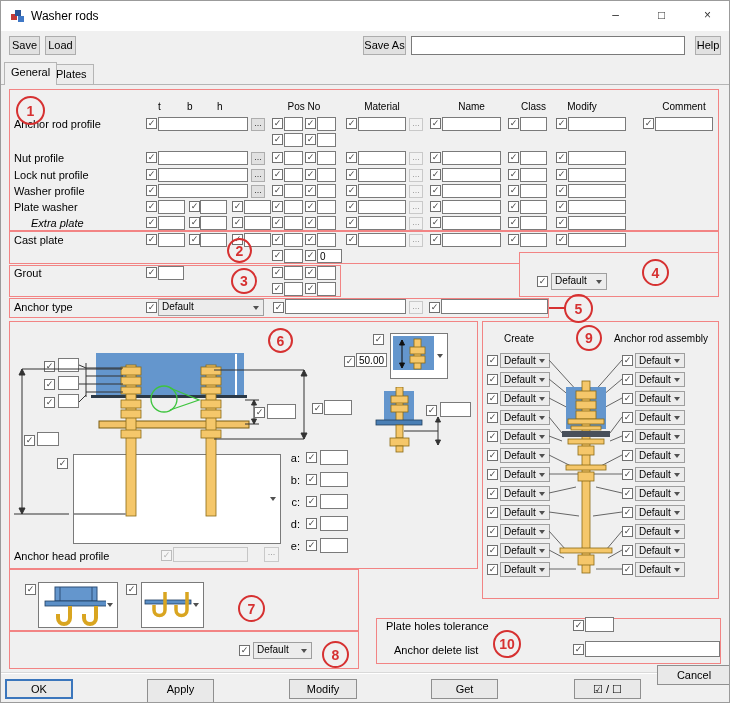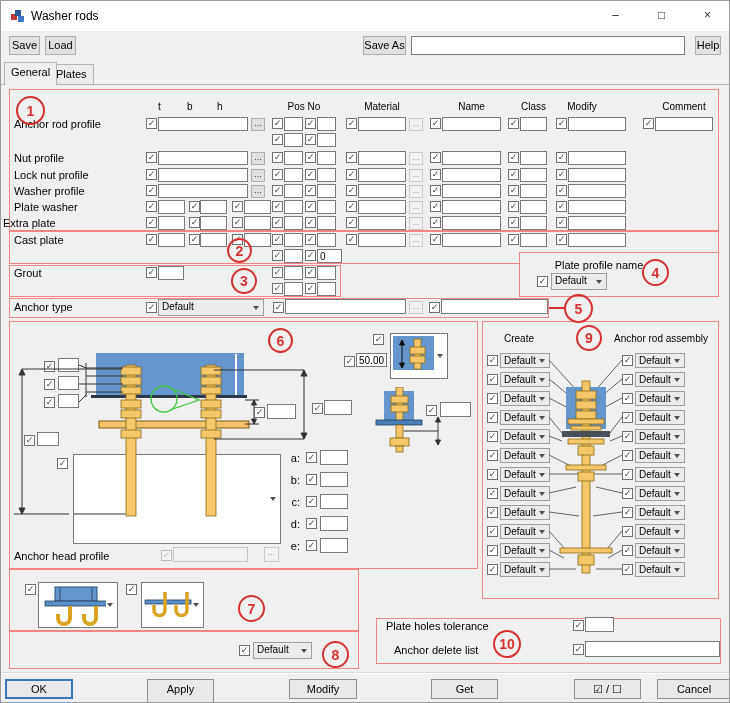--- a/index.html
+++ b/index.html
@@ -87,21 +87,20 @@
 
   <div class="abs lb" style="left:13px;top:300px">Anchor type</div>
   <div class="abs cb" style="left:145px;top:301px"></div>
   <div class="abs sel" style="left:157px;top:298px;width:106px;height:17px">Default</div>
   <div class="abs cb" style="left:272px;top:301px"></div>
   <input class="abs tf" style="left: 284px; top: 298px; width: 121px; height: 15px;">
   <div class="abs dots dis" style="left:408px;top:300px;width:14px;height:13px">...</div>
   <div class="abs cb" style="left:428px;top:301px"></div>
   <input class="abs tf" style="left: 440px; top: 298px; width: 107px; height: 15px;">
 
-  <div class="abs lb" style="left:518px;top:258px;width:160px;text-align:center">Plate profile name</div>
   <div class="abs cb" style="left:536px;top:275px"></div>
   <div class="abs sel" style="left:550px;top:272px;width:56px;height:17px">Default</div>
 
   <div class="abs wcombo" style="left:72px;top:453px;width:208px;height:90px;z-index:1"></div>
 
   <svg class="abs" style="left:8px;top:320px;z-index:3;pointer-events:none" width="469" height="248">
     <rect x="87" y="32" width="148" height="43" fill="#6496cd"></rect>
     <rect x="226" y="33" width="2" height="41" fill="#ffffff"></rect>
     <rect x="82" y="74" width="156" height="3" fill="#2b3947"></rect>
     <rect x="90" y="100" width="150" height="7" fill="#f2c368" stroke="#7a5c10"></rect>
@@ -287,21 +286,21 @@
   <div class="abs lb" style="left:393px;top:643px">Anchor delete list</div>
   <div class="abs cb" style="left:572px;top:643px"></div>
   <input class="abs tf" style="left: 584px; top: 640px; width: 135px; height: 16px;">
 
   <div class="abs sep" style="left:0;top:671px;width:728px;height:2px"></div>
   <div class="abs fbtn default" style="left:4px;top:678px;width:68px;height:20px">OK</div>
   <div class="abs fbtn" style="left:146px;top:678px;width:67px;height:32px">Apply</div>
   <div class="abs fbtn" style="left:288px;top:678px;width:68px;height:20px">Modify</div>
   <div class="abs fbtn" style="left:430px;top:678px;width:67px;height:20px">Get</div>
   <div class="abs fbtn" style="left:573px;top:678px;width:67px;height:20px">☑ / ☐</div>
-  <div class="abs fbtn" style="left:656px;top:678px;width:74px;height:20px">Cancel</div>
+  <div class="abs fbtn" style="left:656px;top:664px;width:74px;height:20px">Cancel</div>
 
 <div class="lb abs" style="left: 13px; top: 117px;">Anchor rod profile</div>
     <div class="cb abs" style="left: 145px; top: 117px;"></div>
     <input class="tf abs" style="left: 157px; top: 116px; width: 90px; height: 14px;">
     <div class="dots abs" style="left: 250px; top: 117px; width: 14px; height: 13px;">...</div>
     <div class="cb abs" style="left: 271px; top: 117px;"></div>
     <input class="tf abs" style="left: 283px; top: 116px; width: 19px; height: 14px;">
     <div class="cb abs" style="left: 304px; top: 117px;"></div>
     <input class="tf abs" style="left: 316px; top: 116px; width: 19px; height: 14px;">
     <div class="cb abs" style="left: 345px; top: 117px;"></div>
@@ -383,21 +382,21 @@
     <input class="tf abs" style="left: 316px; top: 199px; width: 19px; height: 14px;">
     <div class="cb abs" style="left: 345px; top: 200px;"></div>
     <input class="tf abs" style="left: 357px; top: 199px; width: 48px; height: 14px;">
     <div class="dots abs dis" style="left: 408px; top: 200px; width: 14px; height: 13px;">...</div>
     <div class="cb abs" style="left: 429px; top: 200px;"></div>
     <input class="tf abs" style="left: 441px; top: 199px; width: 59px; height: 14px;">
     <div class="cb abs" style="left: 507px; top: 200px;"></div>
     <input class="tf abs" style="left: 519px; top: 199px; width: 27px; height: 14px;">
     <div class="cb abs" style="left: 555px; top: 200px;"></div>
     <input class="tf abs" style="left: 567px; top: 199px; width: 58px; height: 14px;">
-    <div class="lb abs" style="left: 2px; top: 216px;">Extra plate</div>
+    <div class="lb abs" style="left: 30px; top: 216px; font-style: italic;">Extra plate</div>
     <div class="cb abs" style="left: 145px; top: 216px;"></div>
     <input class="tf abs" style="left: 157px; top: 215px; width: 27px; height: 14px;">
     <div class="cb abs" style="left: 188px; top: 216px;"></div>
     <input class="tf abs" style="left: 199px; top: 215px; width: 27px; height: 14px;">
     <div class="cb abs" style="left: 231px; top: 216px;"></div>
     <input class="tf abs" style="left: 243px; top: 215px; width: 27px; height: 14px;">
     <div class="cb abs" style="left: 271px; top: 216px;"></div>
     <input class="tf abs" style="left: 283px; top: 215px; width: 19px; height: 14px;">
     <div class="cb abs" style="left: 304px; top: 216px;"></div>
     <input class="tf abs" style="left: 316px; top: 215px; width: 19px; height: 14px;">

